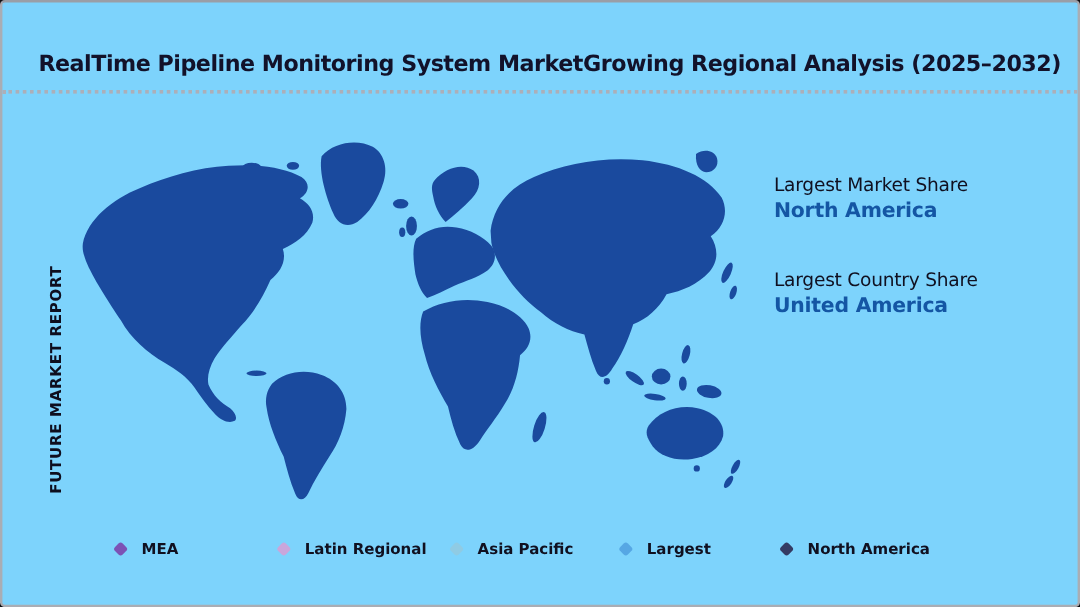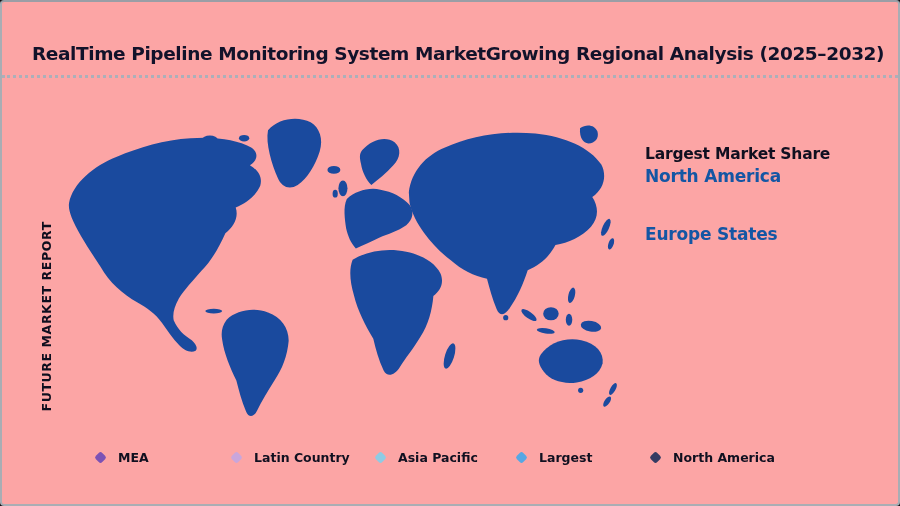--- a/index.html
+++ b/index.html
@@ -27,36 +27,36 @@
     text-align:center; font-size:12.5px; font-weight:800;
     letter-spacing:0.6px; color:#0E0E1E;
     transform:rotate(-90deg);
     white-space:nowrap;
   }
   .map-wrap { position:absolute; left:58px; top:90px; width:562px; height:330px; }
   .map-wrap svg { width:100%; height:100%; }
 
   .stats { position:absolute; left:643px; top:143px; width:235px; }
   .stat-block { margin-bottom:38px; }
-  .stat-label { font-size:15.5px; font-weight:700; color:#101020; letter-spacing:-0.2px; }
+  .stat-label { font-size:15.5px; font-weight:400; color:#101020; letter-spacing:-0.2px; }
   .stat-value { font-size:34px; font-weight:800; color:#101020; margin-top:7px; letter-spacing:-0.5px; }
   .stat-region { font-size:17px; font-weight:800; color:#1456A4; margin-top:3px; letter-spacing:-0.2px; }
 
   .legend { position:absolute; left:0; top:448px; width:900px; height:24px; }
   .legend-item { position:absolute; display:flex; align-items:center; gap:13px;text-align:right; }
   .legend-marker {
     width:9px; height:9px; border-radius:2.5px;
     transform:rotate(45deg); flex:0 0 auto;
   }
   .legend-label { font-size:12.5px; font-weight:800; color:#101020; white-space:nowrap; }
 </style>
 </head>
 <body>
 
-<div class="page" style="background: #fca5a5;">
+<div class="page" style="background: #7dd3fc;">
 
   <h1 class="title">RealTime Pipeline Monitoring System MarketGrowing Regional Analysis (2025–2032)</h1>
   <div class="divider"></div>
 
   <div class="watermark">FUTURE MARKET REPORT</div>
 
   <div class="map-wrap">
     <svg viewBox="0 0 870 500" preserveAspectRatio="none">
       <g>
 
@@ -110,32 +110,33 @@
       </g>
     </svg>
   </div>
 
   <div class="stats">
     <div class="stat-block">
       <div class="stat-label">Largest Market Share</div>
       <div class="stat-region">North America</div>
     </div>
     <div class="stat-block">
-      <div class="stat-region">Europe States</div>
+      <div class="stat-label">Largest Country Share</div>
+      <div class="stat-region">United America</div>
     </div>
   </div>
 
   <div class="legend">
     <div class="legend-item" style="left:94px">
       <span class="legend-marker" style="background: rgb(124, 82, 181);"></span>
       <span class="legend-label">MEA</span>
     </div>
     <div class="legend-item" style="left:230px">
       <span class="legend-marker" style="background: rgb(201, 166, 219);"></span>
-      <span class="legend-label">Latin Country</span>
+      <span class="legend-label">Latin Regional</span>
     </div>
     <div class="legend-item" style="left:374px">
       <span class="legend-marker" style="background: rgb(143, 203, 228);"></span>
       <span class="legend-label">Asia Pacific</span>
     </div>
     <div class="legend-item" style="left:515px">
       <span class="legend-marker" style="background: rgb(86, 167, 228);"></span>
       <span class="legend-label">Largest</span>
     </div>
     <div class="legend-item" style="left:649px">

